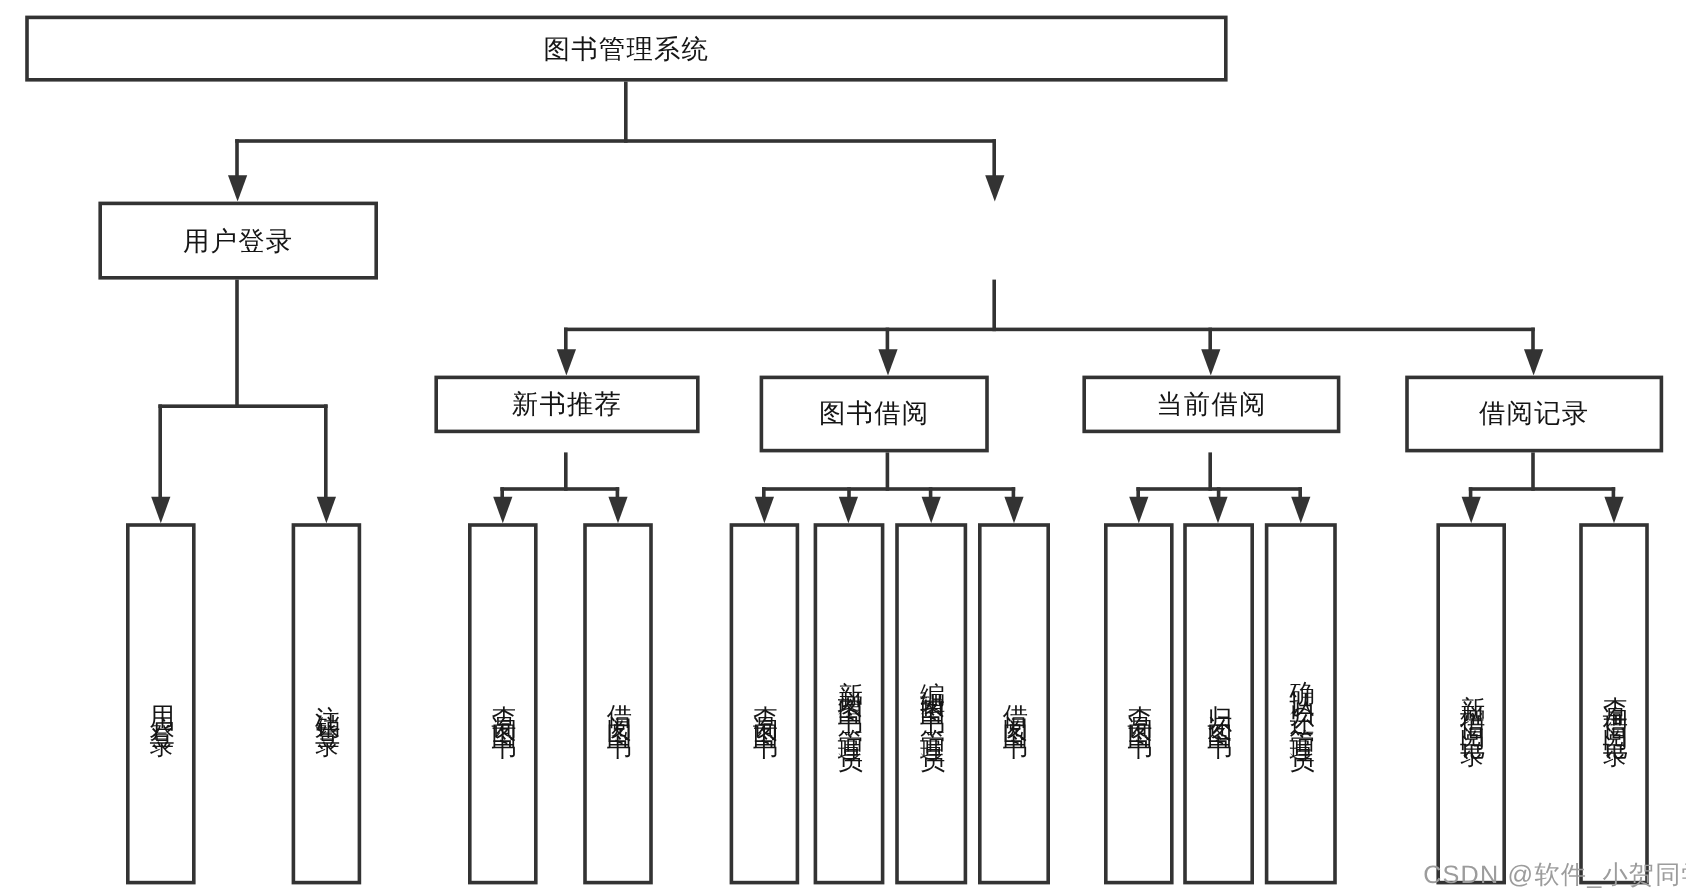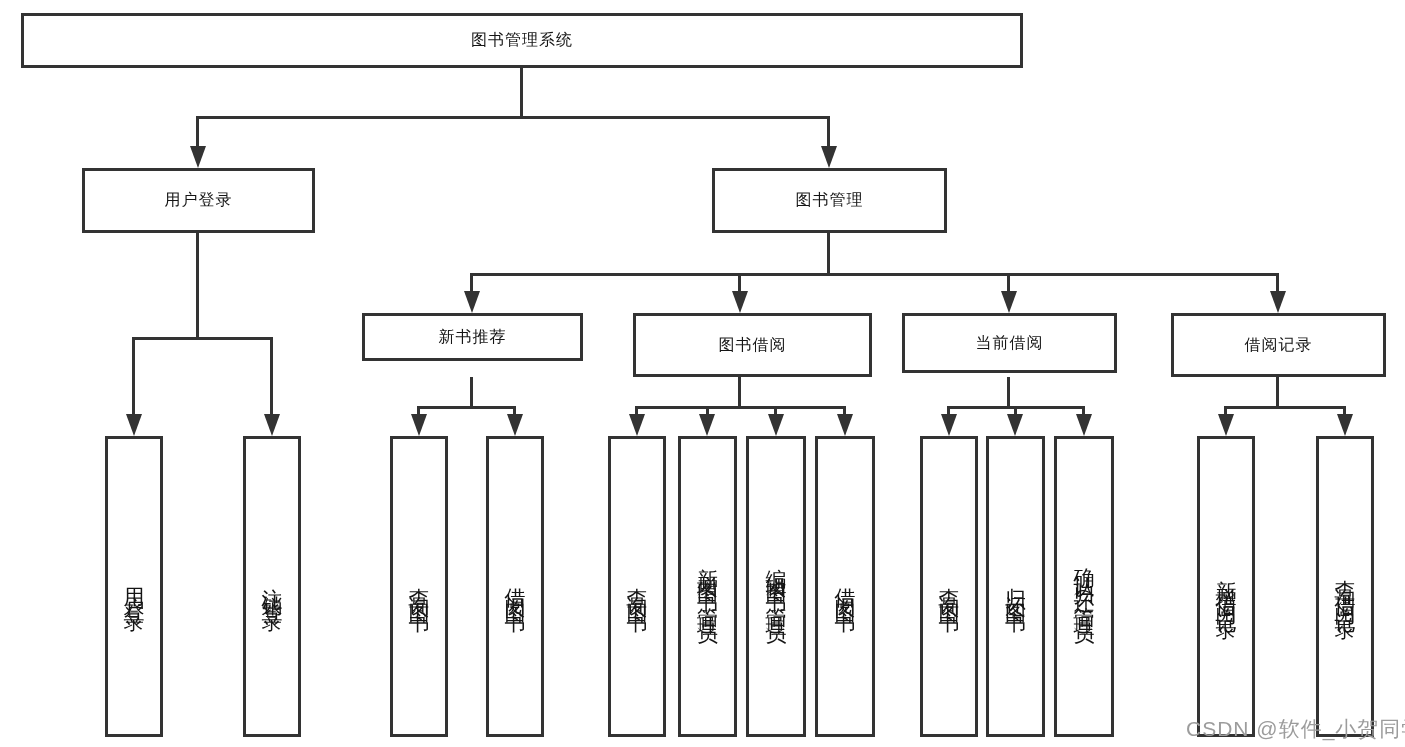--- a/index.html
+++ b/index.html
@@ -11,21 +11,21 @@
     overflow:hidden;
   }
   .box,.vbox{
     position:absolute;
     box-sizing:border-box;
     border:3px solid var(--line,#333);
     background:#fff;
     display:flex;align-items:center;justify-content:center;
     color:var(--text,#151515);
   }
-  .box span{font-size:16px;letter-spacing:1px;white-space:nowrap;}
+  .box span{font-size:22px;letter-spacing:1px;white-space:nowrap;}
   .vbox span{
     writing-mode:vertical-rl;
     text-orientation:mixed;
     font-size:21px;
     letter-spacing:8px;
     line-height:1.15;
     white-space:nowrap;
   }
   .vl{position:absolute;width:3px;background:var(--line,#333);}
   .hl{position:absolute;height:3px;background:var(--line,#333);}
@@ -56,23 +56,20 @@
   <div class="hl" style="left:196px;top:116px;width:634px"></div>
 
   <div class="vl" style="left:196px;top:116px;height:32px"></div>
   <div class="ah" style="left:190px;top:146px"></div>
   <div class="vl" style="left:827px;top:116px;height:32px"></div>
   <div class="ah" style="left:821px;top:146px"></div>
 
   <div class="box" style="left:82px;top:168px;width:233px;height:65px">
     <span>用户登录</span>
   </div>
-  <div class="box" style="left:712px;top:168px;width:235px;height:65px">
-    <span>图书管理</span>
-  </div>
 
   <div class="vl" style="left:196px;top:233px;height:107px"></div>
   <div class="hl" style="left:132px;top:337px;width:141px"></div>
   <div class="vl" style="left:132px;top:337px;height:79px"></div>
   <div class="ah" style="left:126px;top:414px"></div>
   <div class="vl" style="left:270px;top:337px;height:79px"></div>
   <div class="ah" style="left:264px;top:414px"></div>
 
   <div class="vl" style="left:827px;top:233px;height:43px"></div>
   <div class="hl" style="left:470px;top:273px;width:809px"></div>
@@ -81,24 +78,24 @@
   <div class="vl" style="left:738px;top:273px;height:20px"></div>
   <div class="ah" style="left:732px;top:291px"></div>
   <div class="vl" style="left:1007px;top:273px;height:20px"></div>
   <div class="ah" style="left:1001px;top:291px"></div>
   <div class="vl" style="left:1276px;top:273px;height:20px"></div>
   <div class="ah" style="left:1270px;top:291px"></div>
 
   <div class="box" style="left:362px;top:313px;width:221px;height:48px">
     <span>新书推荐</span>
   </div>
-  <div class="box" style="left:633px;top:313px;width:239px;height:64px">
+  <div class="box" style="left:633px;top:313px;width:191px;height:64px">
     <span>图书借阅</span>
   </div>
-  <div class="box" style="left:902px;top:313px;width:215px;height:60px">
+  <div class="box" style="left:902px;top:313px;width:215px;height:48px">
     <span>当前借阅</span>
   </div>
   <div class="box" style="left:1171px;top:313px;width:215px;height:64px">
     <span>借阅记录</span>
   </div>
 
   <div class="vl" style="left:470px;top:377px;height:32px"></div>
   <div class="hl" style="left:417px;top:406px;width:99px"></div>
   <div class="vl" style="left:738px;top:377px;height:32px"></div>
   <div class="hl" style="left:635px;top:406px;width:211px"></div>

